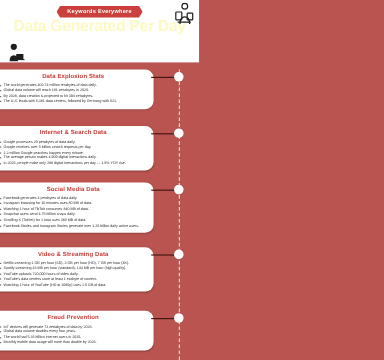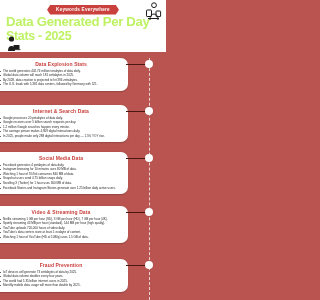--- a/index.html
+++ b/index.html
@@ -15,21 +15,21 @@
   .badge-wrap{position:absolute;top:5px;left:0;right:0;display:flex;justify-content:center;}
   .badge{
     background:#c9403c;color:#ffffff;
     font-size:4.6px;font-weight:bold;letter-spacing:.25px;
     padding:2.2px 9px 2.4px 9px;
     clip-path:polygon(3px 0,calc(100% - 3px) 0,100% 50%,calc(100% - 3px) 100%,3px 100%,0 50%);
     white-space:nowrap;
   }
   .title{
     position:absolute;top:15px;left:0;right:0;
-    text-align:left;color:#bef264;
+    text-align:center;color:#fef9c3;
     font-weight:bold;line-height:1.12;
     font-size:13.2px;letter-spacing:-0.3px;
     padding:0 6px;box-sizing:border-box;
   }
   .title .l2{display:block;font-size:12.4px;}
 
   
   .person{position:absolute;}
   .person svg{display:block;}
   .person-left{left:6px;top:36px;}
@@ -83,21 +83,20 @@
   <div class="whitecap"></div>
 
   <div class="timeline"></div>
 
   <div class="badge-wrap">
     <div class="badge">Keywords Everywhere</div>
   </div>
 
   <div class="title">
     <span>Data Generated Per Day</span>
-    <span class="l2">Stats - 2025</span>
   </div>
 
   <div class="person person-left">
     <svg width="15" height="16" viewBox="0 0 15 16">
       <circle cx="5.5" cy="3" r="2.6" fill="#1d1d1d"></circle>
       <path d="M2 15 q0-5 3.5-5 t3.5 5 z" fill="#1d1d1d"></path>
       <rect x="7.5" y="9" width="6" height="4.2" rx="0.5" fill="#1d1d1d"></rect>
       <rect x="6.6" y="13.2" width="7.8" height="0.9" fill="#1d1d1d"></rect>
     </svg>
   </div>

